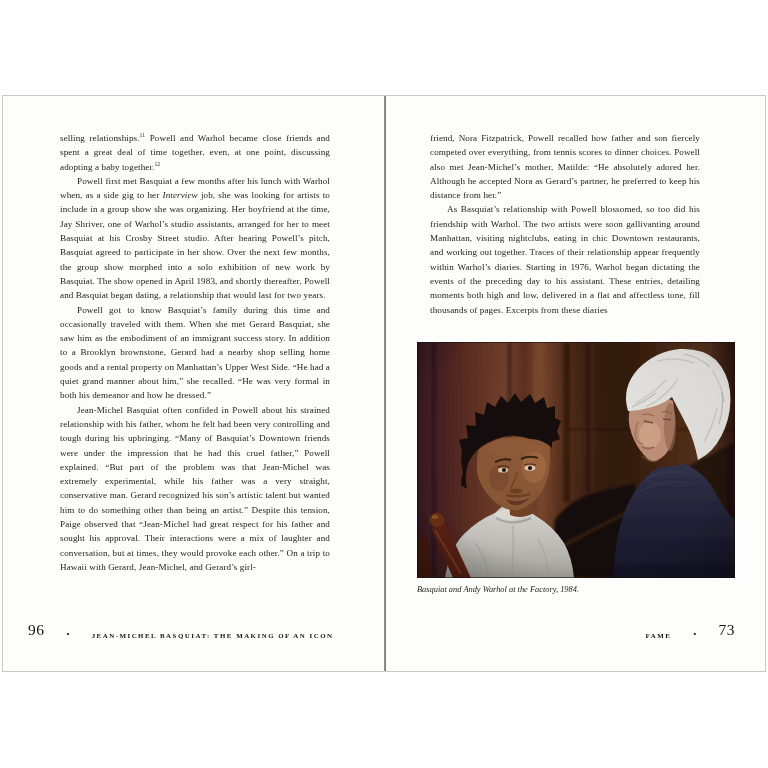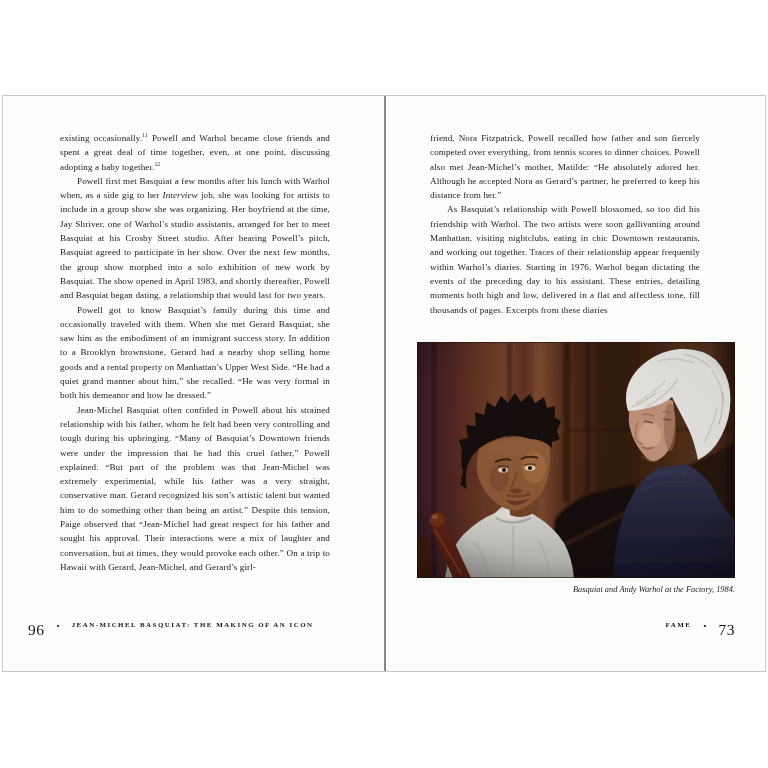--- a/index.html
+++ b/index.html
@@ -23,42 +23,42 @@
   .right-text{left:427px;top:35px;}
   p.para{margin:0;}
   p.para.indent{text-indent:17px;}
   .seg-italic{font-style:italic;margin-top:16px;}
   .seg-sup{font-size:5.6px;vertical-align:super;line-height:0;}
   .photo{
     position:absolute;left:414px;top:246px;width:318px;height:236px;display:block;
   }
   .caption{
     position:absolute;left:414px;top:489px;width:318px;
-    font-style:italic;font-size:8.4px;color:#222;text-align:right;
+    font-style:italic;font-size:8.4px;color:#222;text-align:left;
   }
   .footer{
-    position:absolute;top:525px;display:flex;align-items:flex-start;gap:12px;
+    position:absolute;top:525px;display:flex;align-items:flex-end;gap:22px;
   }
   .footer-left{left:25px;}
   .footer-right{left:414px;width:318px;justify-content:flex-end;}
   .page-num{font-size:15.5px;color:#141414;letter-spacing:0.5px;}
   .footer-dot{font-size:9px;color:#141414;}
   .footer-title{
     font-size:6.9px;font-weight:bold;letter-spacing:1.5px;color:#141414;
     font-family:"Liberation Serif", serif;
   }
 </style>
 </head>
 <body>
 
 <div class="spread">
 
   <div>
     <div class="page-text left-text">
-        <p class="para"><span>existing occasionally.</span><span class="seg-sup">11</span><span> Powell and Warhol became close friends and spent a great deal of time together, even, at one point, discussing adopting a baby together.</span><span class="seg-sup">12</span></p>
+        <p class="para"><span>selling relationships.</span><span class="seg-sup">11</span><span> Powell and Warhol became close friends and spent a great deal of time together, even, at one point, discussing adopting a baby together.</span><span class="seg-sup">12</span></p>
         <p class="para indent"><span>Powell first met Basquiat a few months after his lunch with Warhol when, as a side gig to her </span><span class="seg-italic">Interview</span><span> job, she was looking for artists to include in a group show she was organizing. Her boyfriend at the time, Jay Shriver, one of Warhol’s studio assistants, arranged for her to meet Basquiat at his Crosby Street studio. After hearing Powell’s pitch, Basquiat agreed to participate in her show. Over the next few months, the group show morphed into a solo exhibition of new work by Basquiat. The show opened in April 1983, and shortly thereafter, Powell and Basquiat began dating, a relationship that would last for two years.</span></p>
         <p class="para indent"><span>Powell got to know Basquiat’s family during this time and occasionally traveled with them. When she met Gerard Basquiat, she saw him as the embodiment of an immigrant success story. In addition to a Brooklyn brownstone, Gerard had a nearby shop selling home goods and a rental property on Manhattan’s Upper West Side. “He had a quiet grand manner about him,” she recalled. “He was very formal in both his demeanor and how he dressed.”</span></p>
         <p class="para indent"><span>Jean-Michel Basquiat often confided in Powell about his strained relationship with his father, whom he felt had been very controlling and tough during his upbringing. “Many of Basquiat’s Downtown friends were under the impression that he had this cruel father,” Powell explained. “But part of the problem was that Jean-Michel was extremely experimental, while his father was a very straight, conservative man. Gerard recognized his son’s artistic talent but wanted him to do something other than being an artist.” Despite this tension, Paige observed that “Jean-Michel had great respect for his father and sought his approval. Their interactions were a mix of laughter and conversation, but at times, they would provoke each other.” On a trip to Hawaii with Gerard, Jean-Michel, and Gerard’s girl-</span></p>
       </div>
 
     <div class="footer footer-left">
       <span class="page-num">96</span>
       <span class="footer-dot">•</span>
       <span class="footer-title">JEAN-MICHEL BASQUIAT: THE MAKING OF AN ICON</span>
     </div>

